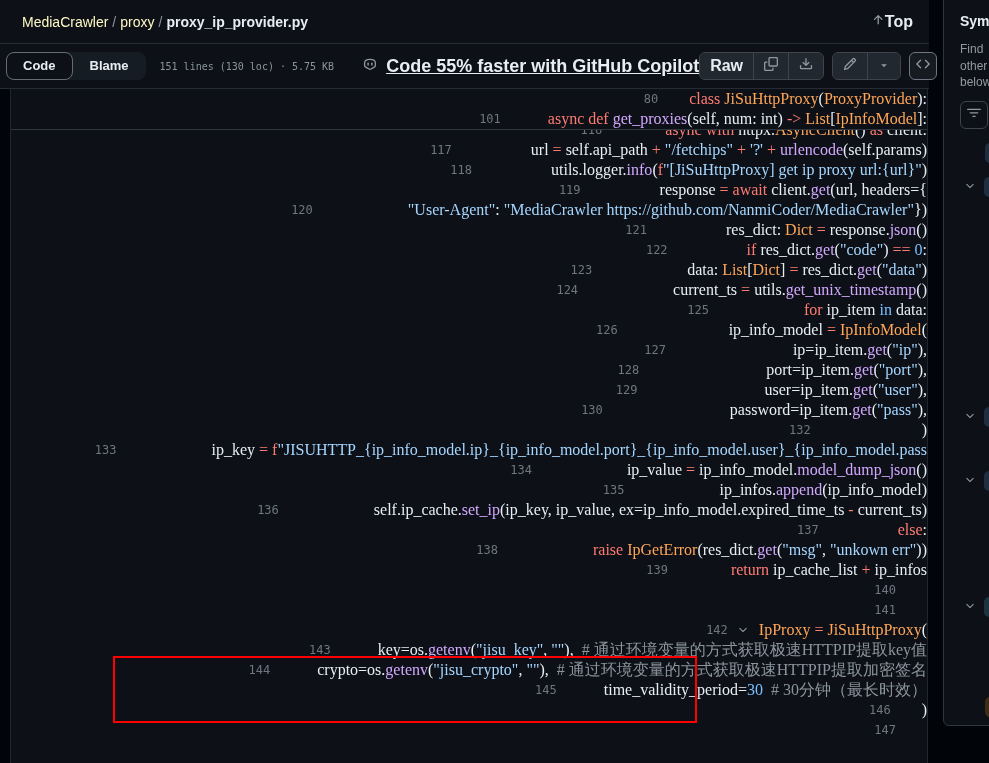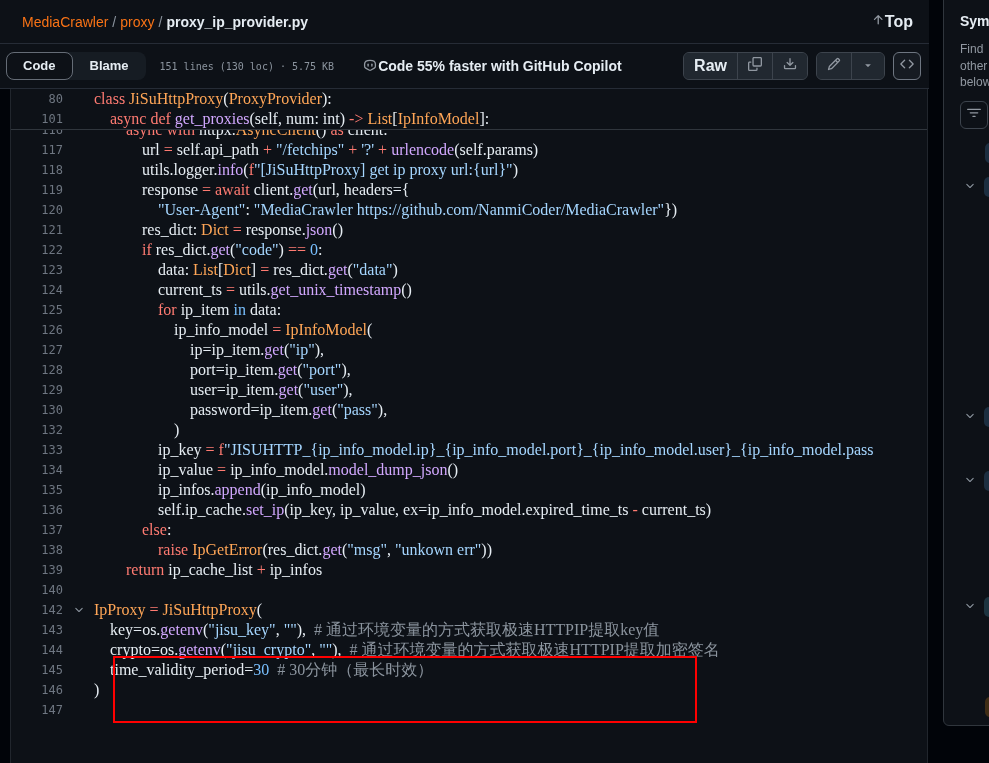--- a/index.html
+++ b/index.html
@@ -4,47 +4,47 @@
 <style>
   * { margin:0; padding:0; box-sizing:border-box; }
   html,body { width:989px; height:763px; overflow:hidden; }
   body { background:#010409; font-family:"Liberation Sans", sans-serif; color:#e6edf3; position:relative; }
 
   .main-col { position:absolute; left:0; top:0; width:929px; height:763px; }
 
   
   .crumb-bar { height:44px; background:#0d1117; display:flex; align-items:center; padding:0 16px 0 22px; border-bottom:1px solid #262c36; }
   .crumb { font-size:14px; white-space:nowrap; }
-  .crumb a { text-decoration:none; color:#f97316; cursor:pointer;margin-top:12px; }
+  .crumb a { text-decoration:none; color:#fef9c3; cursor:pointer;margin-top:12px; }
   .crumb .sep { color:#8b949e; padding:0 4px; }
   .crumb .file { color:#e6edf3; font-weight:bold; }
   .top-link { margin-left:auto; display:flex; align-items:center; gap:0; font-size:16px; font-weight:600; color:#e6edf3; cursor:pointer; }
   .top-link svg { fill:#9198a1; }
 
   
   .toolbar { height:45px; background:#0d1117; border-bottom:1px solid #262c36; display:flex; align-items:center; padding:0 8px 0 6px; }
   .seg-group { display:flex; background:#161c23; border-radius:8px; align-items:stretch; }
   .seg { font-size:13px; font-weight:600; color:#e6edf3; padding:5px 16px; border-radius:8px; border:1px solid transparent; cursor:pointer; line-height:16px; }
   .seg.sel { background:#0d1117; border-color:#656c76; }
   .meta { font-family:"DejaVu Sans Mono", monospace; font-size:10px; color:#8b949e; margin-left:14px; white-space:nowrap; }
-  .copilot { display:flex; align-items:center; gap:0; margin-left:28px; font-size:14px; font-weight:600; color:#e6edf3; white-space:nowrap; }
+  .copilot { display:flex; align-items:center; gap:8px; margin-left:28px; font-size:18px; font-weight:600; color:#e6edf3; white-space:nowrap;text-decoration:underline; }
   .copilot svg { stroke:#9198a1; fill:#9198a1; }
   .tb-right { margin-left:auto; display:flex; align-items:center; gap:8px; }
   .btn-group { display:flex; border:1px solid #3d444d; border-radius:6px; overflow:hidden; background:#212830; height:28px; }
   .btn { display:flex; align-items:center; justify-content:center; padding:0 10px; font-size:16px; font-weight:600; color:#e6edf3; cursor:pointer; border-right:1px solid #3d444d; background:#212830; }
   .btn:last-child { border-right:none; }
   .btn svg { fill:#9198a1; }
   .toggle-btn { width:28px; height:28px; border:1px solid #6e7681; border-radius:6px; background:#161b22; display:flex; align-items:center; justify-content:center; cursor:pointer; }
   .toggle-btn svg { fill:#9198a1; }
 
   
   .code-region { position:absolute; top:89px; left:0; right:0; bottom:0; background:#010409; }
   .code-container { position:absolute; left:10px; top:0; width:918px; bottom:0; background:#0d1117; border-left:1px solid #21262d; border-right:1px solid #21262d; overflow:hidden; }
   .code-scroll { padding-top:31px; }
-  .row { display:flex; height:20px; line-height:20px; white-space:pre; }
+  .row { display:flex; height:20px; line-height:20px; white-space:pre;justify-content:flex-end; }
   .gutter { width:52px; min-width:52px; text-align:right; font-family:"DejaVu Sans Mono", monospace; font-size:12px; color:#6e7681; cursor:pointer; }
   .fold { width:31px; min-width:31px; display:flex; align-items:center; justify-content:center; }
   .fold svg { fill:#8b949e; }
   code.src { font-family:Liberation Serif, serif; font-size:16px; color:#e6edf3; white-space:pre; }
   .sticky-hdr { position:absolute; top:0; left:0; right:0; background:#0d1117; border-bottom:1px solid #30363d; z-index:3; }
   .tk-k{color:#ff7b72}.tk-e{color:#ffa657}.tk-f{color:#d2a8ff}.tk-s{color:#a5d6ff}.tk-n{color:#79c0ff}.tk-c{color:#8b949e}.tk-p{color:#e6edf3}
 
   
   .annotation { position:absolute; left:113px; top:656px; width:584px; height:67px; border:2px solid #ff0000; z-index:9; pointer-events:none; }
 
@@ -151,20 +151,21 @@
           <div class="row"><span class="gutter">130</span><span class="fold"></span><code class="src"><span class="tk-p">                        password=ip_item.</span><span class="tk-f">get</span><span class="tk-p">(</span><span class="tk-s">"pass"</span><span class="tk-p">),</span></code></div>
           <div class="row"><span class="gutter">132</span><span class="fold"></span><code class="src"><span class="tk-p">                    )</span></code></div>
           <div class="row"><span class="gutter">133</span><span class="fold"></span><code class="src"><span class="tk-p">                ip_key </span><span class="tk-k">= f</span><span class="tk-s">"JISUHTTP_{ip_info_model.ip}_{ip_info_model.port}_{ip_info_model.user}_{ip_info_model.pass</span></code></div>
           <div class="row"><span class="gutter">134</span><span class="fold"></span><code class="src"><span class="tk-p">                ip_value </span><span class="tk-k">= </span><span class="tk-p">ip_info_model.</span><span class="tk-f">model_dump_json</span><span class="tk-p">()</span></code></div>
           <div class="row"><span class="gutter">135</span><span class="fold"></span><code class="src"><span class="tk-p">                ip_infos.</span><span class="tk-f">append</span><span class="tk-p">(ip_info_model)</span></code></div>
           <div class="row"><span class="gutter">136</span><span class="fold"></span><code class="src"><span class="tk-p">                self.ip_cache.</span><span class="tk-f">set_ip</span><span class="tk-p">(ip_key, ip_value, ex=ip_info_model.expired_time_ts </span><span class="tk-k">- </span><span class="tk-p">current_ts)</span></code></div>
           <div class="row"><span class="gutter">137</span><span class="fold"></span><code class="src"><span class="tk-p">            </span><span class="tk-k">else</span><span class="tk-p">:</span></code></div>
           <div class="row"><span class="gutter">138</span><span class="fold"></span><code class="src"><span class="tk-p">                </span><span class="tk-k">raise </span><span class="tk-e">IpGetError</span><span class="tk-p">(res_dict.</span><span class="tk-f">get</span><span class="tk-p">(</span><span class="tk-s">"msg"</span><span class="tk-p">, </span><span class="tk-s">"unkown err"</span><span class="tk-p">))</span></code></div>
           <div class="row"><span class="gutter">139</span><span class="fold"></span><code class="src"><span class="tk-p">        </span><span class="tk-k">return </span><span class="tk-p">ip_cache_list </span><span class="tk-k">+ </span><span class="tk-p">ip_infos</span></code></div>
           <div class="row"><span class="gutter">140</span><span class="fold"></span><code class="src"></code></div>
+          <div class="row"><span class="gutter">141</span><span class="fold"></span><code class="src"></code></div>
           <div class="row"><span class="gutter">142</span><span class="fold"><svg width="12" height="12" viewBox="0 0 16 16">
                 <path d="M12.78 5.22a.749.749 0 0 1 0 1.06l-4.25 4.25a.749.749 0 0 1-1.06 0L3.22 6.28a.749.749 0 1 1 1.06-1.06L8 8.94l3.72-3.72a.749.749 0 0 1 1.06 0Z"></path>
               </svg></span><code class="src"><span class="tk-e">IpProxy </span><span class="tk-k">= </span><span class="tk-e">JiSuHttpProxy</span><span class="tk-p">(</span></code></div>
           <div class="row"><span class="gutter">143</span><span class="fold"></span><code class="src"><span class="tk-p">    key=os.</span><span class="tk-f">getenv</span><span class="tk-p">(</span><span class="tk-s">"jisu_key"</span><span class="tk-p">, </span><span class="tk-s">""</span><span class="tk-p">),  </span><span class="tk-c"># 通过环境变量的方式获取极速HTTPIP提取key值</span></code></div>
           <div class="row"><span class="gutter">144</span><span class="fold"></span><code class="src"><span class="tk-p">    crypto=os.</span><span class="tk-f">getenv</span><span class="tk-p">(</span><span class="tk-s">"jisu_crypto"</span><span class="tk-p">, </span><span class="tk-s">""</span><span class="tk-p">),  </span><span class="tk-c"># 通过环境变量的方式获取极速HTTPIP提取加密签名</span></code></div>
           <div class="row"><span class="gutter">145</span><span class="fold"></span><code class="src"><span class="tk-p">    time_validity_period=</span><span class="tk-n">30</span><span class="tk-p">  </span><span class="tk-c"># 30分钟（最长时效）</span></code></div>
           <div class="row"><span class="gutter">146</span><span class="fold"></span><code class="src"><span class="tk-p">)</span></code></div>
           <div class="row"><span class="gutter">147</span><span class="fold"></span><code class="src"></code></div>
         </div>
       <div class="sticky-hdr" id="sticky-hdr">

